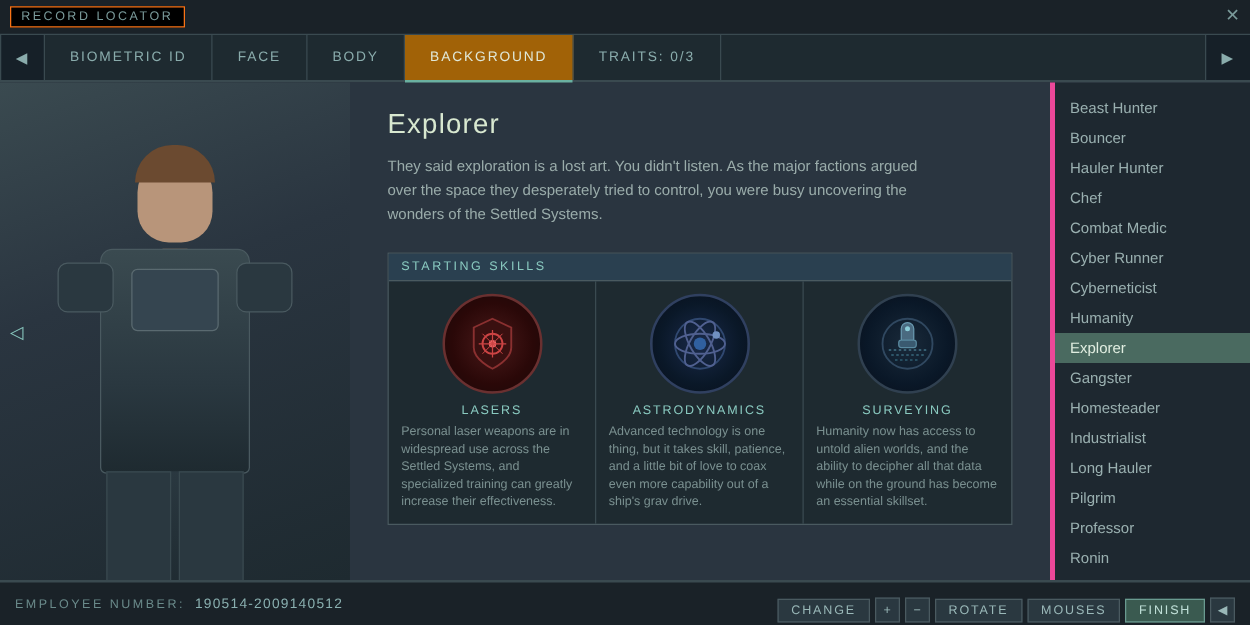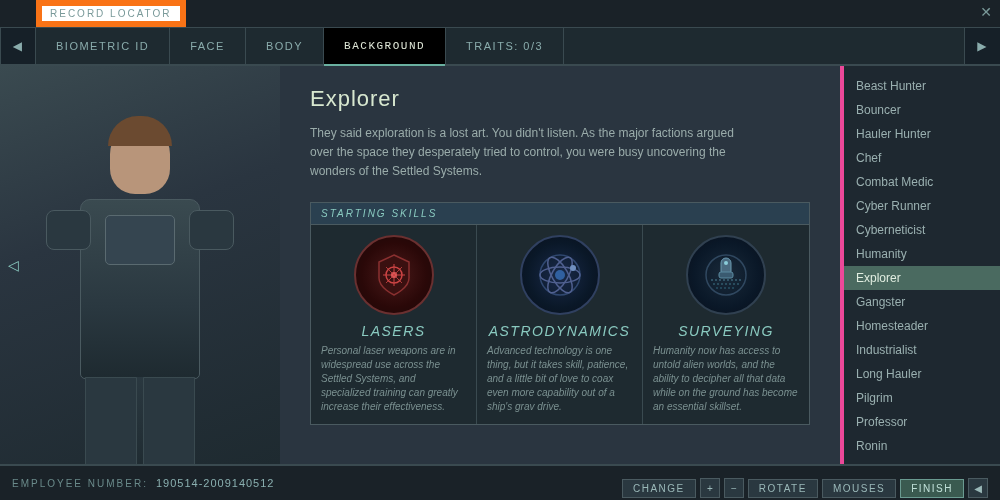--- a/index.html
+++ b/index.html
@@ -22,23 +22,22 @@
       padding: 0 8px;
       border-bottom: 1px solid #3a4a50;
       position: relative;
     }
     .record-locator {
       font-size: 10px;
       letter-spacing: 2px;
       color: #7a9a9a;
       text-transform: uppercase;
       padding: 2px 8px;
-      background: #ffffff;
-      border: 6px solid #f97316;
-      margin-left: 28px;
+      background: #000000;
+      border: 1px solid #f97316;
     }
     .top-right-icon {
       position: absolute;
       right: 8px;
       top: 4px;
       color: #7a9a9a;
       font-size: 14px;
     }
 
     
@@ -74,22 +73,21 @@
       justify-content: center;
       padding: 0;
       font-size: 12px;
       background: #162028;
       margin-left: auto;
       border-right: none;
       border-left: 1px solid #3a4a50;
     }
     .nav-tab.active {
       color: #e0e8d8;
-      background: #000000;
-      font-family: Liberation Mono, monospace;
+      background: #a16207;
     }
     .nav-tab.active::after {
       content: '';
       position: absolute;
       bottom: -2px;
       left: 0; right: 0;
       height: 2px;
       background: #6ab0a0;
     }
 
@@ -221,21 +219,20 @@
       line-height: 1.6;
       color: #9aacaa;
       max-width: 440px;
       margin-bottom: 20px;
     }
 
     
     .skills-section {
       border: 1px solid #4a5a60;
       background: #1e2a30;
-      font-style: italic;
     }
     .skills-header {
       background: #2a4050;
       padding: 5px 10px;
       font-size: 10px;
       letter-spacing: 2px;
       color: #8acac0;
       text-transform: uppercase;
       border-bottom: 1px solid #4a5a60;
     }
@@ -269,21 +266,21 @@
     }
     .skill-icon.astrodynamics {
       background: radial-gradient(circle, #1a2a4a 0%, #0a1828 60%, #080e1a 100%);
       border-color: #304060;
     }
     .skill-icon.surveying {
       background: radial-gradient(circle, #1a2a3a 0%, #0a1828 60%, #080e1a 100%);
       border-color: #304050;
     }
     .skill-name {
-      font-size: 14px;
+      font-size: 10px;
       letter-spacing: 1.5px;
       color: #8acac0;
       text-transform: uppercase;
       margin-bottom: 5px;
       text-align: center;
     }
     .skill-desc {
       font-size: 10px;
       color: #7a9090;
       line-height: 1.4;

